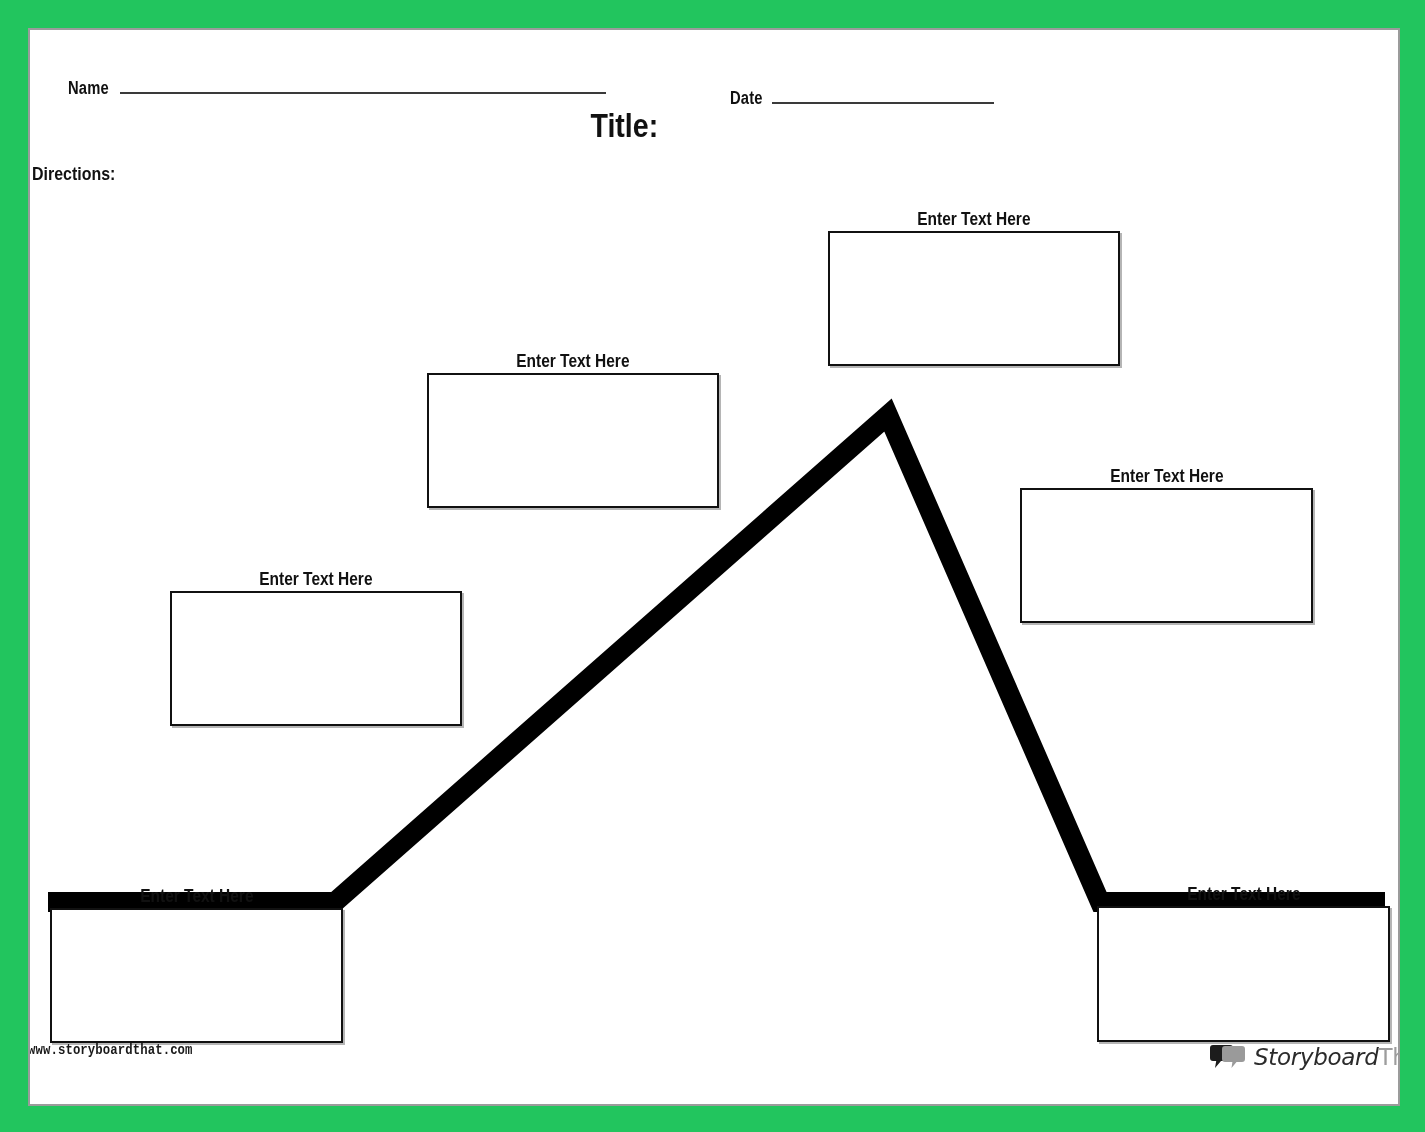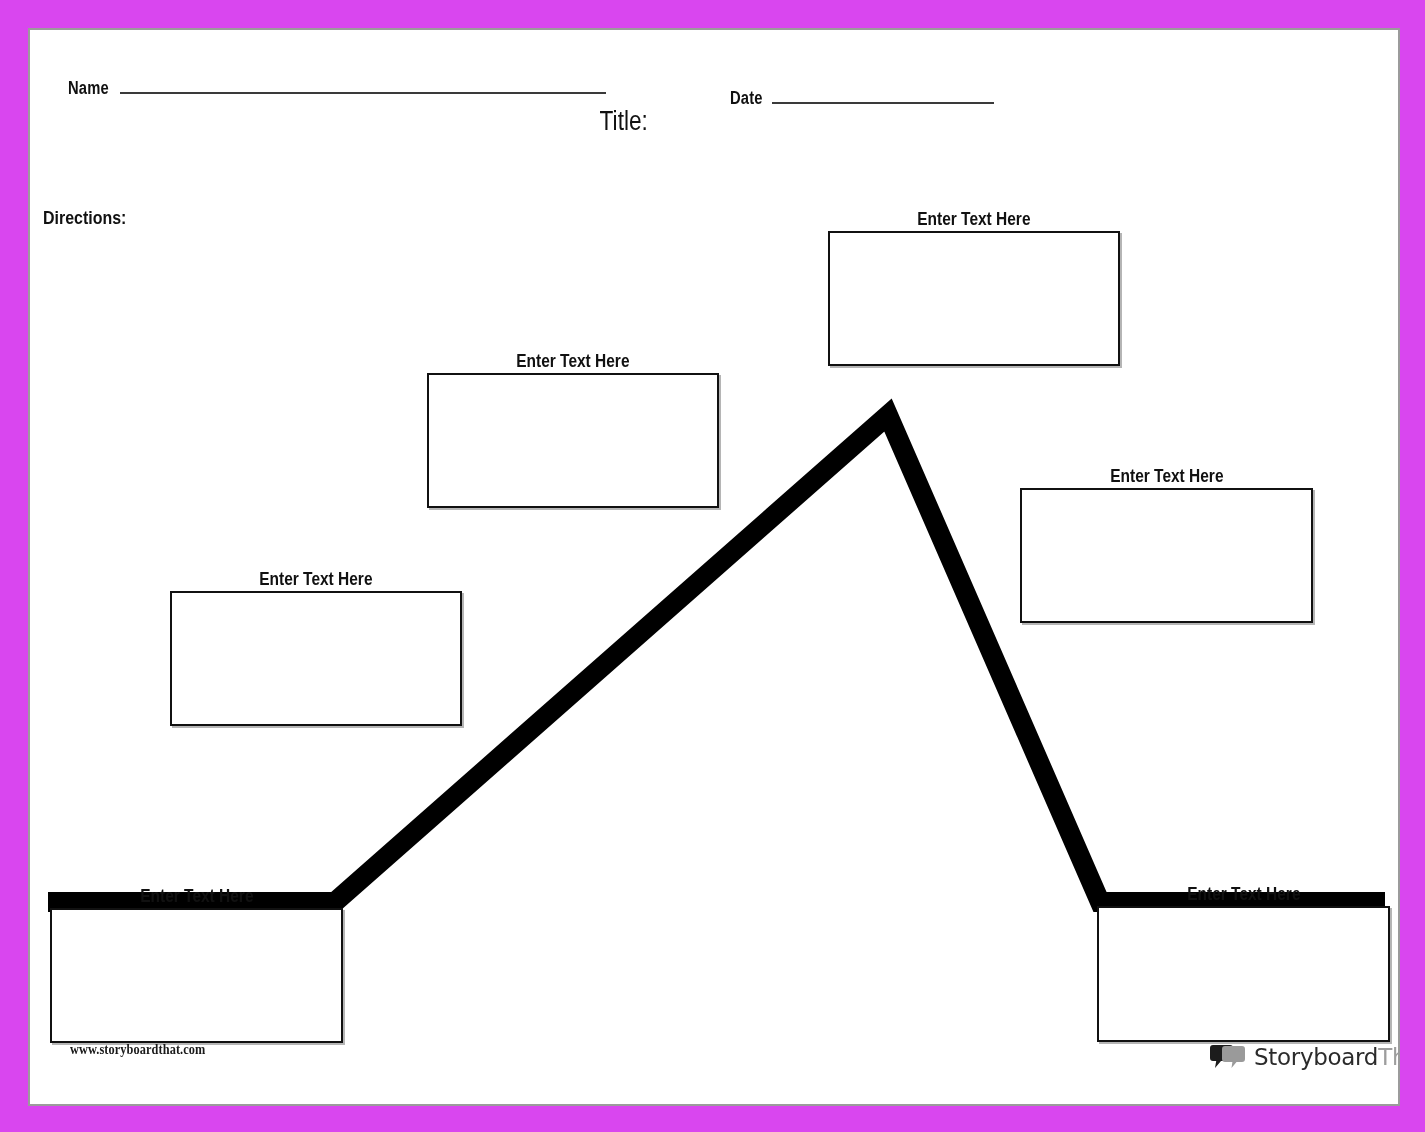--- a/index.html
+++ b/index.html
@@ -13,21 +13,21 @@
     height: 1132px;
     overflow: hidden;
     font-family: "Liberation Sans", sans-serif;
   }
 
   
   #frame {
     position: relative;
     width: 1425px;
     height: 1132px;
-    background: #d946ef;
+    background: #22c55e;
     box-sizing: border-box;
   }
 
   
   #page-shadow {
     position: absolute;
     left: 28px;
     top: 28px;
     width: 1372px;
     height: 1078px;
@@ -74,36 +74,35 @@
   #date-row .field-rule  { width: 222px; }
 
   
   #title {
     position: absolute;
     left: 0;
     top: 76px;
     width: 1188px;
     text-align: center;
     font-family: "Liberation Sans Narrow", "Liberation Sans", sans-serif;
-    font-weight: normal;
-    font-size: 27px;
+    font-weight: bold;
+    font-size: 34px;
     color: #111111;
   }
   #title span { display: inline-block; transform: scaleX(0.84); }
 
   
   #directions {
     position: absolute;
-    left: 13px;
+    left: 2px;
     top: 133px;
     font-family: "Liberation Sans Narrow", "Liberation Sans", sans-serif;
     font-weight: bold;
     font-size: 19px;
     color: #111111;
-    margin-top: 44px;
   }
   #directions span { display:inline-block; transform: scaleX(0.84); transform-origin:left; }
 
   
   #plot-diagram {
     position: absolute;
     left: 0;
     top: 0;
     width: 1368px;
     height: 1074px;
@@ -130,47 +129,46 @@
     border: 2px solid #111111;
     box-sizing: border-box;
     box-shadow: 2px 2px 0 rgba(120,120,120,0.55);
   }
 
   
   #footer-url {
     position: absolute;
     left: -2px;
     top: 1012px;
-    font-family: Liberation Serif, serif;
+    font-family: Liberation Mono, monospace;
     font-weight: bold;
     font-size: 14px;
     color: #1a1a1a;
     letter-spacing: 0.1px;
-    padding-left: 42px;
   }
   #footer-url span { display:inline-block; transform: scaleX(0.88); transform-origin:left; }
 
   #logo {
     position: absolute;
     left: 1180px;
     top: 1014px;
     display: flex;
     align-items: center;
     gap: 8px;
   }
   #logo-icon { display:block; }
   #logo-wordmark {
     font-family: "DejaVu Sans", sans-serif;
     font-size: 23px;
     font-weight: normal;
     letter-spacing: -0.3px;
     line-height: 1;
     white-space: nowrap;
   }
-  .wm-dark  { color: #2b2b2b; }
+  .wm-dark  { color: #2b2b2b; font-style: italic; }
   .wm-light { color: #9d9d9d; }
 </style>
 </head>
 <body>
 
 <div id="frame">
   <div id="page-shadow"></div>
 
   <div id="page">
 

